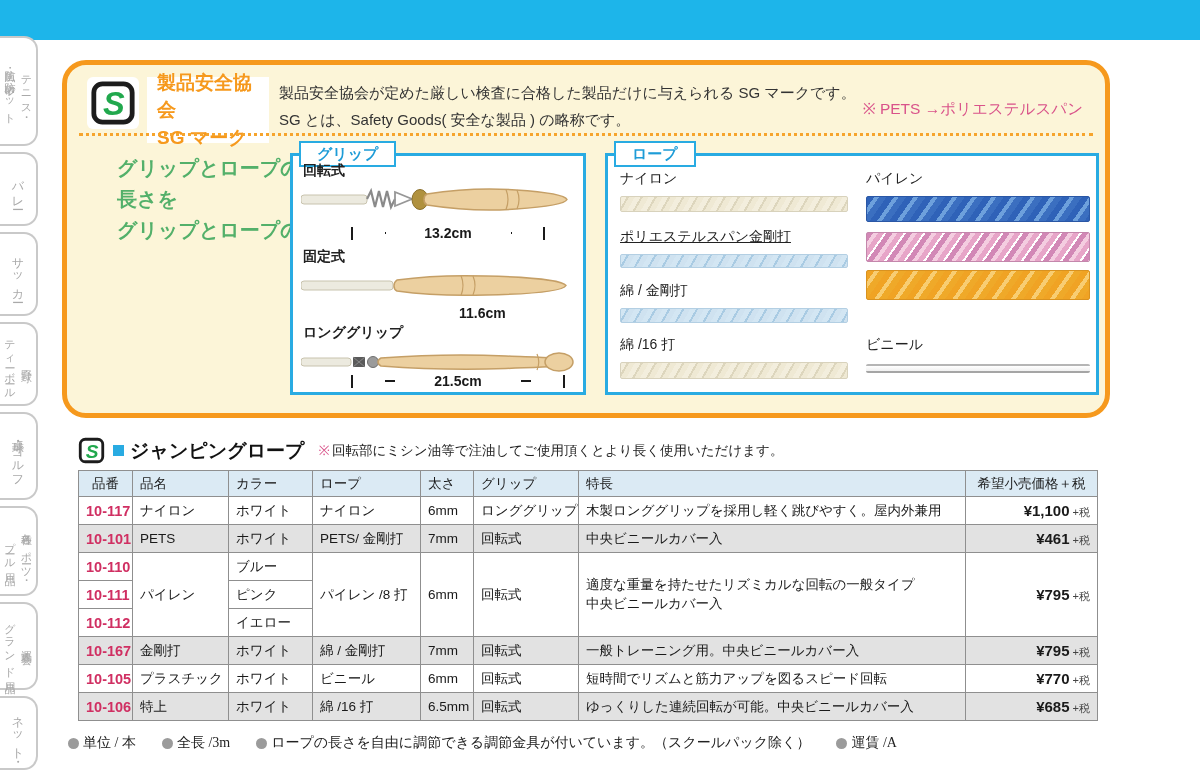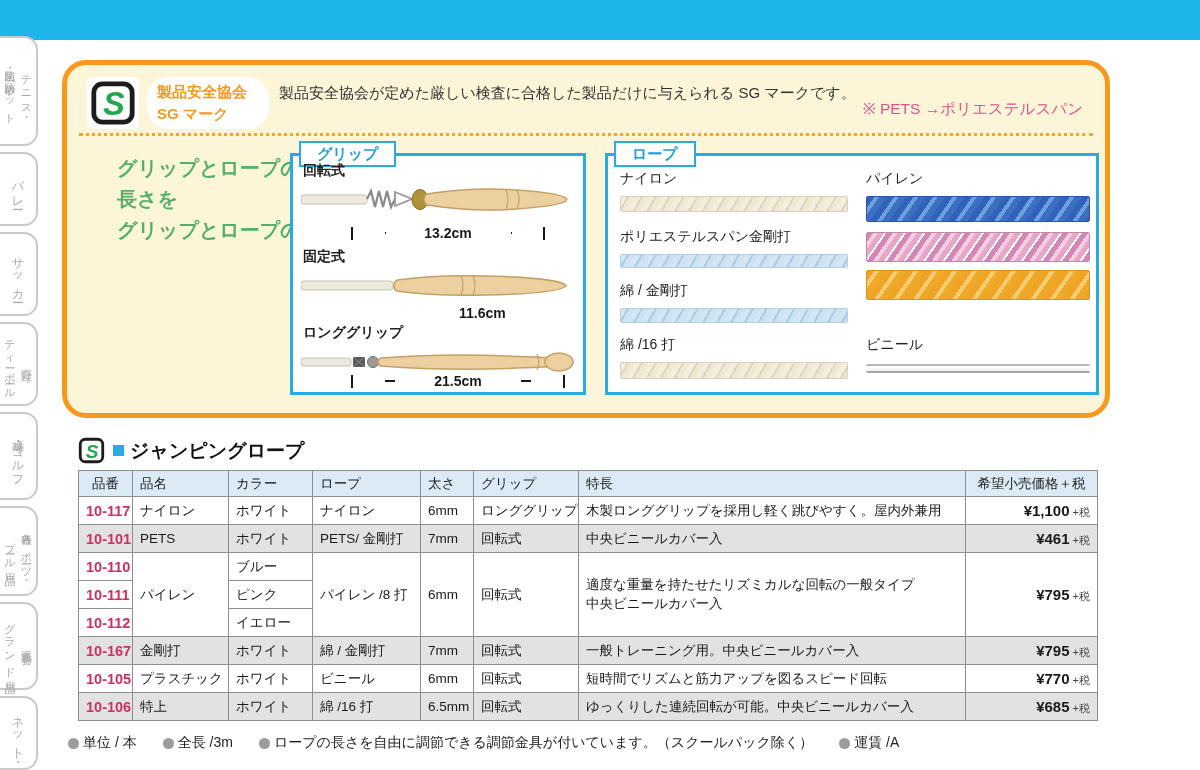--- a/index.html
+++ b/index.html
@@ -16,23 +16,23 @@
     color:#a9a9a9; writing-mode:vertical-rl; text-orientation:mixed;
     display:flex; align-items:center; justify-content:center;
     font-size:11px; letter-spacing:2px; white-space:pre-line; line-height:1.5; text-align:center; }
 
   
   .main-panel { position:absolute; left:62px; top:60px; width:1048px; height:358px;
     background:#fcf5d8; border:5px solid #f6991d; border-radius:24px; }
 
   .sg-logo { position:absolute; left:20px; top:12px; width:52px; height:52px;
     background:#fff; border-radius:6px; display:flex; align-items:center; justify-content:center; }
-  .sg-label { position:absolute; left:80px; top:12px; width:122px; height:52px; background:#fff;
-    color:#f6991d; font-weight:bold; font-size:15px; line-height:1.45;
-    display:flex; flex-direction:column; justify-content:center; padding-left:10px;border-radius:21px; }
+  .sg-label { position:absolute; left:80px; top:12px; width:122px; height:66px; background:#fff;
+    color:#f6991d; font-weight:bold; font-size:19px; line-height:1.45;
+    display:flex; flex-direction:column; justify-content:center; padding-left:10px; }
   .sg-desc { position:absolute; left:212px; top:14px; font-size:15px; color:#333; line-height:1.8; }
   .pets-note { position:absolute; right:22px; top:32px; font-size:15.5px; color:#d9538a; }
 
   .dotted-divider { position:absolute; left:12px; right:12px; top:68px; border-top:3px dotted #f6a42c; }
 
   .promo { position:absolute; left:18px; top:88px; font-size:20px; font-weight:bold;
     color:#53b06a; line-height:1.55;margin-left:32px; }
 
   
   .sub-panel { position:absolute; top:88px; height:242px; background:#fff; border:3px solid #29abe2; }
@@ -74,21 +74,21 @@
   .ptable thead th.c-center { text-align:center; }
   .ptable tbody td { height:28px; background:#fff; }
   .ptable tr.row-gray td { background:#e2e2e2; }
   .ptable td.no { color:#d02f62; font-weight:bold; text-align:center; font-size:14.5px; }
   .ptable td.price { text-align:right; }
   .ptable td.price .yen { font-weight:bold; font-size:15px; }
   .ptable td.price .tax { font-size:11px; color:#444; margin-left:3px; }
   .ptable td.multiline { white-space:pre-line; line-height:1.35; }
 
   
-  .footnotes { position:absolute; left:68px; top:734px; display:flex; align-items:center; font-size:14px; color:#222; }
+  .footnotes { position:absolute; left:68px; top:734px; display:flex; align-items:center; font-size:14px; color:#222;font-family:Liberation Serif, serif; }
   .footnotes .fn { display:flex; align-items:center; margin-right:26px; white-space:nowrap; }
   .footnotes .dot { width:11px; height:11px; border-radius:50%; background:#9b9b9b; margin-right:4px; flex:none; }
 </style>
 </head>
 <body>
 
 <div class="page">
 
   <div class="topbar"></div>
 
@@ -112,20 +112,21 @@
         <rect x="4" y="4" width="40" height="40" rx="9" fill="#ffffff" stroke="#1c1c1c" stroke-width="5"></rect>
         <text x="25" y="37" font-size="34" font-weight="bold" font-style="italic" fill="#21a84d" text-anchor="middle" font-family="'Liberation Sans',sans-serif">S</text>
       </svg>
     </div>
     <div class="sg-label">
       <span>製品安全協会</span>
       <span>SG マーク</span>
     </div>
     <div class="sg-desc">
       <div>製品安全協会が定めた厳しい検査に合格した製品だけに与えられる SG マークです。</div>
+      <div>SG とは、Safety Goods( 安全な製品 ) の略称です。</div>
     </div>
     <div class="pets-note">※ PETS →ポリエステルスパン</div>
 
     <div class="dotted-divider"></div>
 
     <div class="promo">
       <div>グリップとロープの</div>
       <div>長さを</div>
       <div>グリップとロープの！</div>
     </div>
@@ -182,21 +183,21 @@
           <span class="tick"></span>
       </div>
     </div>
 
     <div class="sub-panel rope">
       <div class="panel-tag">ロープ</div>
 
       <div class="rope-name" style="left:12px; top:14px;">ナイロン</div>
       <div class="rope-swatch braid-cream" style="left:12px; top:40px; width:228px; height:16px;"></div>
 
-      <div class="rope-name" style="left:12px; top:72px;">ポリエステルスパン金剛打</div>
+      <div class="rope-name" style="left:12px; top:72px;text-decoration:underline;">ポリエステルスパン金剛打</div>
       <div class="rope-swatch braid-lblue" style="left:12px; top:98px; width:228px; height:14px;"></div>
 
       <div class="rope-name" style="left:12px; top:126px;">綿 / 金剛打</div>
       <div class="rope-swatch braid-lblue" style="left:12px; top:152px; width:228px; height:15px;"></div>
 
       <div class="rope-name" style="left:12px; top:180px;">綿 /16 打</div>
       <div class="rope-swatch braid-cream" style="left:12px; top:206px; width:228px; height:17px;"></div>
 
       <div class="rope-name" style="left:258px; top:14px;">パイレン</div>
       <div class="rope-swatch braid-blue" style="left:258px; top:40px;  width:224px; height:26px;"></div>
@@ -208,20 +209,21 @@
     </div>
   </div>
 
   <div class="section-row">
     <svg class="sg-mini" viewBox="0 0 48 48">
       <rect x="4" y="4" width="40" height="40" rx="9" fill="#ffffff" stroke="#1c1c1c" stroke-width="5"></rect>
       <text x="25" y="37" font-size="34" font-weight="bold" font-style="italic" fill="#21a84d" text-anchor="middle" font-family="'Liberation Sans',sans-serif">S</text>
     </svg>
     <span class="blue-square"></span>
     <span class="section-title">ジャンピングロープ</span>
+    <span class="section-note"><span class="note-mark">※</span><span>回転部にミシン油等で注油してご使用頂くとより長く使用いただけます。</span></span>
   </div>
 
   <table class="ptable">
     <colgroup>
       <col style="width:54px">
         <col style="width:96px">
         <col style="width:84px">
         <col style="width:108px">
       <col style="width:53px">
         <col style="width:105px">

